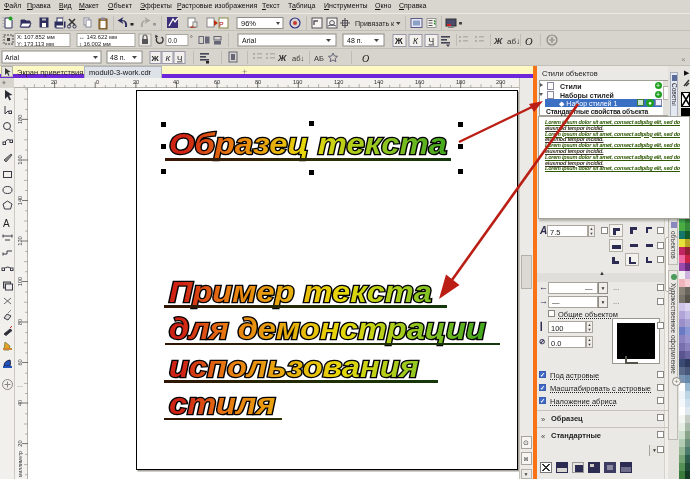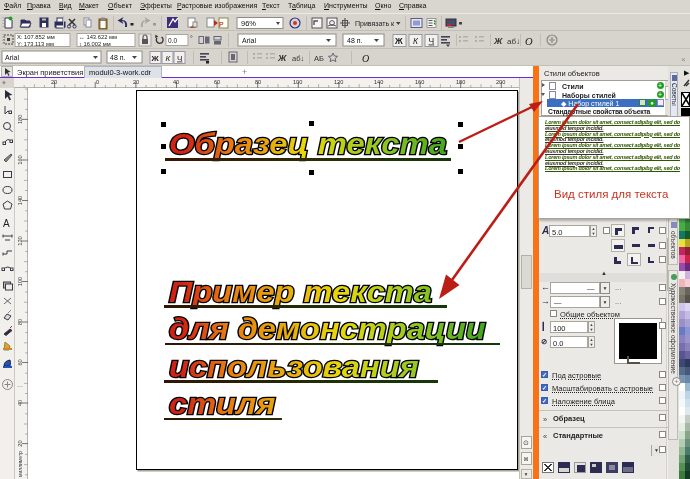--- a/index.html
+++ b/index.html
@@ -7,26 +7,26 @@
 #menubar{font-size:7px;}
 .abs{position:absolute;}
 .fld{background:#fff;border:1px solid #a9a59d;}
 .btn{background:#e6e4df;border:1px solid #b3b0a8;}
 
 #menubar{left:0;top:0;width:690px;height:13px;background:#d9d6cf;}
 #menubar span{position:absolute;top:2px;white-space:nowrap;color:#111;}
 #toolbar{left:0;top:13px;width:690px;height:18px;background:#d7d4cd;border-top:1px solid #eceae6;border-bottom:1px solid #c2bfb7;}
 #propbar{left:0;top:31px;width:690px;height:18px;background:#d7d4cd;border-bottom:1px solid #c2bfb7;}
 #textbar{left:0;top:49px;width:690px;height:17px;background:#d7d4cd;border-bottom:1px solid #c2bfb7;}
-#tabbar{left:0;top:66px;width:598px;height:12px;background:#ffffff;border-bottom:1px solid #6d28d9;}
+#tabbar{left:0;top:66px;width:598px;height:12px;background:#fef9c3;border-bottom:4px solid #6d28d9;}
 #hruler{left:14px;top:78px;width:505px;height:10px;background:#f4f2ef;border-bottom:1px solid #b5b2aa;}
 #toolbox{left:0;top:88px;width:15px;height:391px;background:#f1f0ed;border-right:1px solid #ccc9c2;}
 #canvas{left:15px;top:88px;width:504px;height:401px;background:#ffffff;}
 #vscroll{left:519px;top:78px;width:14px;height:401px;background:#eceae6;border-left:1px solid #c5c2ba;}
-#docker{left:533px;top:66px;width:135px;height:413px;background:#ebe9e5;border-left:6px solid #f97316;}
+#docker{left:533px;top:66px;width:135px;height:413px;background:#ebe9e5;border-left:4px solid #f97316;}
 #rightstrip{left:668px;top:66px;width:22px;height:413px;background:#e4e2dd;}
 .vtext{writing-mode:vertical-rl;font-size:6.5px;color:#333;}
 .gtxt{font-style:italic;font-weight:bold;white-space:nowrap;-webkit-text-stroke:2.5px #000;}
 .gfill{font-style:italic;font-weight:bold;white-space:nowrap;color:transparent;-webkit-background-clip:text;background-clip:text;}
 .h{position:absolute;width:5px;height:5px;background:#000;}
 .ck{position:absolute;width:7px;height:7px;background:#fff;border:1px solid #8a8780;}
 .ckb{position:absolute;width:7px;height:7px;background:#4169c8;border:1px solid #3a5cae;color:#fff;font-size:6px;line-height:7px;text-align:center;font-weight:bold;}
 </style></head>
 <body>
 
@@ -410,21 +410,21 @@
   <div class="abs" style="left:1px;top:106px;width:7px;height:10px;background:#b0aec0;"></div>
   <div class="abs" style="left:1px;top:130px;width:7px;height:8px;background:#c2c0ce;"></div>
 
   <div class="abs" style="left:126px;top:15px;width:6px;height:34px;background:#e2e0db;"></div>
   <div class="abs" style="left:126px;top:20px;width:6px;height:14px;background:#fafaf8;border:1px solid #b5b2aa;"></div>
   <div class="abs" style="left:127px;top:153px;width:7px;height:260px;background:#f0efec;border-left:1px solid #d5d2ca;"></div>
   <div class="abs" style="left:127.5px;top:171px;width:6px;height:55px;background:#fdfdfc;border:1px solid #b5b2aa;border-radius:2px;"></div>
 
   <span class="abs" style="left:3px;top:159px;font-weight:bold;color:#2a2a4a;font-size:10px;font-style:italic;">A</span>
   <div class="abs fld" style="left:10px;top:159px;width:41px;height:12px;">
-      <span style="position:absolute;left:2px;top:2px;">5.0</span>
+      <span style="position:absolute;left:2px;top:2px;">7.5</span>
     </div>
   <div class="abs" style="left:51px;top:159px;width:7px;height:12px;background:#f0eeea;border:1px solid #a8a59d;font-size:4px;color:#444;text-align:center;line-height:5px;">▲<br>▼</div>
   <div class="ck" style="left:64px;top:161px;"></div>
 
   <div class="abs btn" style="left:72px;top:158px;width:14px;height:13px;background:#f3f2ef;">
       <div style="position:absolute;left:3px;top:3px;width:7px;height:7px;border-left:3.5px solid #2c2c52;border-top:3.5px solid #2c2c52;"></div>
     </div>
   <div class="abs" style="left:91px;top:159px;width:12px;height:11px;">
       <div style="position:absolute;left:2px;top:2px;width:7px;height:7px;border-left:3px solid #2c2c52;border-top:3px solid #2c2c52;"></div>
     </div>
@@ -484,21 +484,21 @@
       <span style="position:absolute;left:2px;top:2px;">0.0</span>
     </div>
   <div class="abs" style="left:49px;top:270px;width:7px;height:12px;background:#f0eeea;border:1px solid #a8a59d;font-size:4px;color:#444;text-align:center;line-height:5px;">▲<br>▼</div>
   <div class="abs" style="left:88px;top:290px;width:13px;height:8px;border:2px solid #55524a;border-top:none;border-right:none;"></div>
 
   <div class="ckb" style="left:2px;top:305px;">✓</div>
     <span class="abs" style="left:13px;top:305px;color:#222;text-decoration:underline dotted;">Под астровые</span>
   <div class="ckb" style="left:2px;top:318px;">✓</div>
     <span class="abs" style="left:13px;top:318px;color:#222;text-decoration:underline dotted;">Масштабировать с астровые</span>
   <div class="ckb" style="left:2px;top:331px;">✓</div>
-    <span class="abs" style="left:13px;top:331px;color:#222;text-decoration:underline dotted;">Наложение блица</span>
+    <span class="abs" style="left:13px;top:331px;color:#222;text-decoration:underline dotted;">Наложение абриса</span>
   <div class="ck" style="left:120px;top:256px;"></div>
   <div class="ck" style="left:120px;top:305px;"></div>
   <div class="ck" style="left:120px;top:318px;"></div>
   <div class="ck" style="left:120px;top:331px;"></div>
 
   <div class="abs" style="left:0;top:344px;width:135px;height:1px;background:#c5c2ba;"></div>
   <span class="abs" style="left:4px;top:349px;color:#444;">»</span>
   <span class="abs" style="left:14px;top:348px;font-weight:bold;color:#222;">Образец</span>
   <div class="ck" style="left:120px;top:348px;"></div>
   <div class="abs" style="left:0;top:361px;width:135px;height:1px;background:#c5c2ba;"></div>
@@ -565,21 +565,20 @@
     <span style="color:#2e5800;text-decoration:underline;">Lorem ipsum dolor sit amet, consect adipibg elit, sed do</span><br>
     <span style="color:#3a3326;text-decoration:underline;">eiusmod tempor incidid.</span><br>
     <span style="color:#2e5800;text-decoration:underline;">Lorem ipsum dolor sit amet, consect adipibg elit, sed do</span><br>
     <span style="color:#3a3326;text-decoration:underline;">eiusmod tempor incidid.</span><br>
     <span style="color:#2e5800;text-decoration:underline;">Lorem ipsum dolor sit amet, consect adipibg elit, sed do</span><br>
     <span style="color:#3a3326;text-decoration:underline;">eiusmod tempor incidid.</span><br>
     <span style="color:#2e5800;text-decoration:underline;">Lorem ipsum dolor sit amet, consect adipibg elit, sed do</span><br>
     <span style="color:#3a3326;text-decoration:underline;">eiusmod tempor incidid.</span><br>
     <span style="color:#2e5800;text-decoration:underline;">Lorem ipsum dolor sit amet, consect adipibg elit, sed do</span>
   </div>
-  <div style="position:absolute;left:15px;top:71px;font-size:11.5px;color:#cc3220;white-space:nowrap;">Вид стиля для текста</div>
 </div>
 
 <svg id="arrows" class="abs" style="left:0;top:0;width:690px;height:479px;pointer-events:none;" viewBox="0 0 690 479">
 <line x1="459" y1="142" x2="534" y2="106" stroke="#bb1e14" stroke-width="2.4"></line>
 <polygon points="543,101 529,104 534,112" fill="#bb1e14"></polygon>
 <line x1="578" y1="104" x2="452" y2="280" stroke="#bb1e14" stroke-width="2.6"></line>
 <polygon points="439,299 459.5,285 446,274.5" fill="#bb1e14"></polygon>
 </svg>
 
 </body></html>

